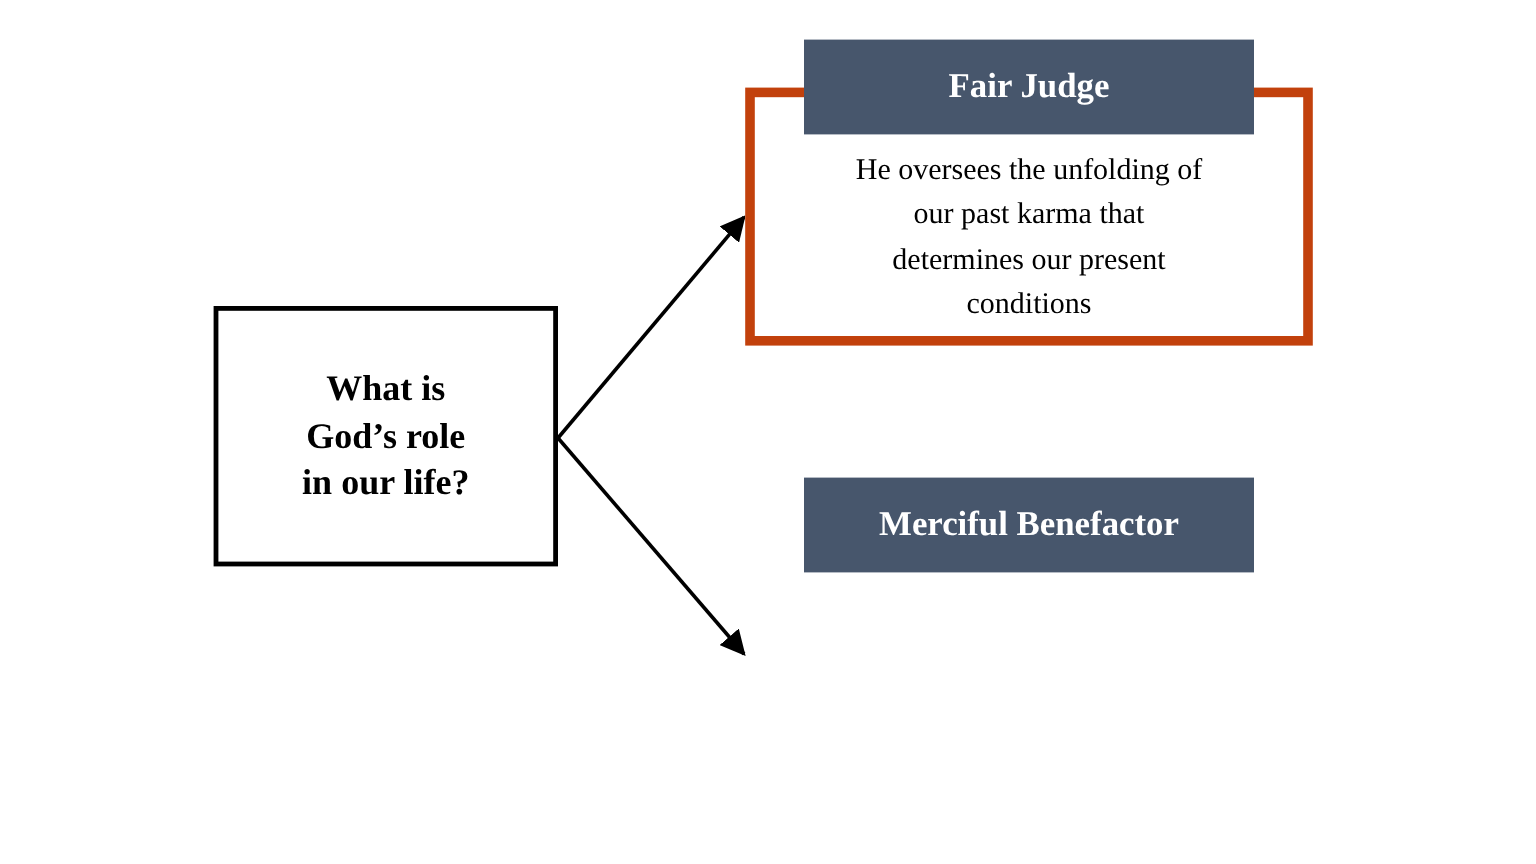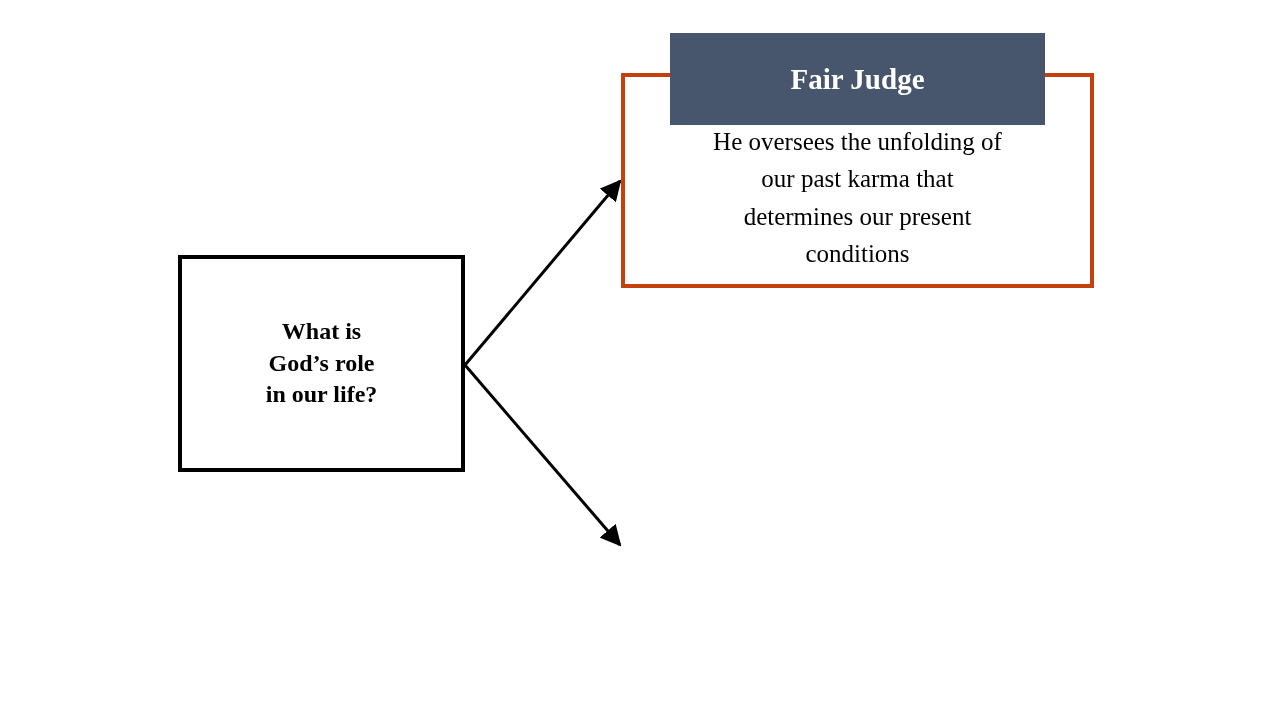--- a/index.html
+++ b/index.html
@@ -44,60 +44,60 @@
     box-sizing: border-box;
     border: 4px solid #000000;
     background: #ffffff;
     z-index: 3;
     display: flex;
     align-items: center;
     justify-content: center;
   }
   .root-label {
     font-weight: bold;
-    font-size: 24px;
+    font-size: 30px;
     line-height: 1.33;
     text-align: center;
     color: #000000;
     white-space: pre-line;
   }
 
   
   .card {
     position: absolute;
     z-index: 2;
   }
   .card-body {
     position: absolute;
     left: 0;
     top: 40px;
     right: 0;
     bottom: 0;
     box-sizing: border-box;
-    border: 4px solid #c2410c;
+    border: 8px solid #c2410c;
     background: #ffffff;
     display: flex;
     align-items: center;
     justify-content: center;
     padding: 42px 12px 8px 12px;
     z-index: 1;
   }
   .card-text {
     font-size: 25px;
     line-height: 1.5;
     text-align: center;
     color: #000000;
     white-space: pre-line;
   }
   .card-header {
     position: absolute;
     top: 0;
     left: 49px;
     width: 375px;
-    height: 92px;
+    height: 79px;
     background: #47566c;
     color: #ffffff;
     display: flex;
     align-items: center;
     justify-content: center;
     z-index: 4;
   }
   .card-header-title {
     font-weight: bold;
     font-size: 29px;
@@ -153,15 +153,18 @@
 our past karma that
 determines our present
 conditions</div>
     </div>
     <div class="card-header">
       <div class="card-header-title">Fair Judge</div>
     </div>
   </div>
 
   <div class="card" id="card-merciful-benefactor">
+    <div class="card-header">
+      <div class="card-header-title">Merciful Benefactor</div>
+    </div>
   </div>
 
 </div>
 
 </body></html>

